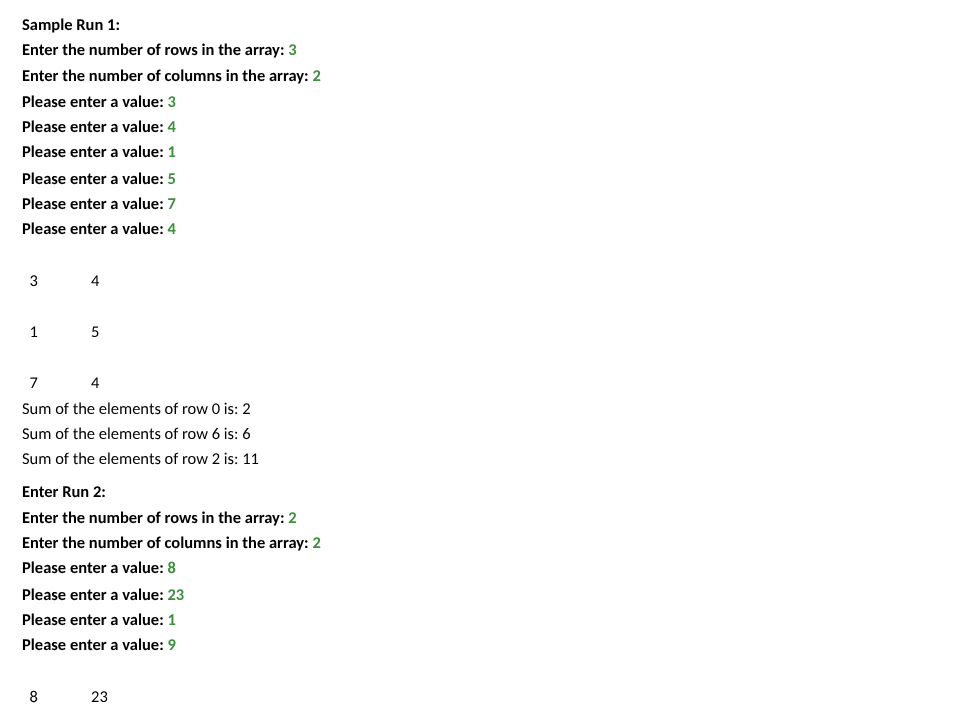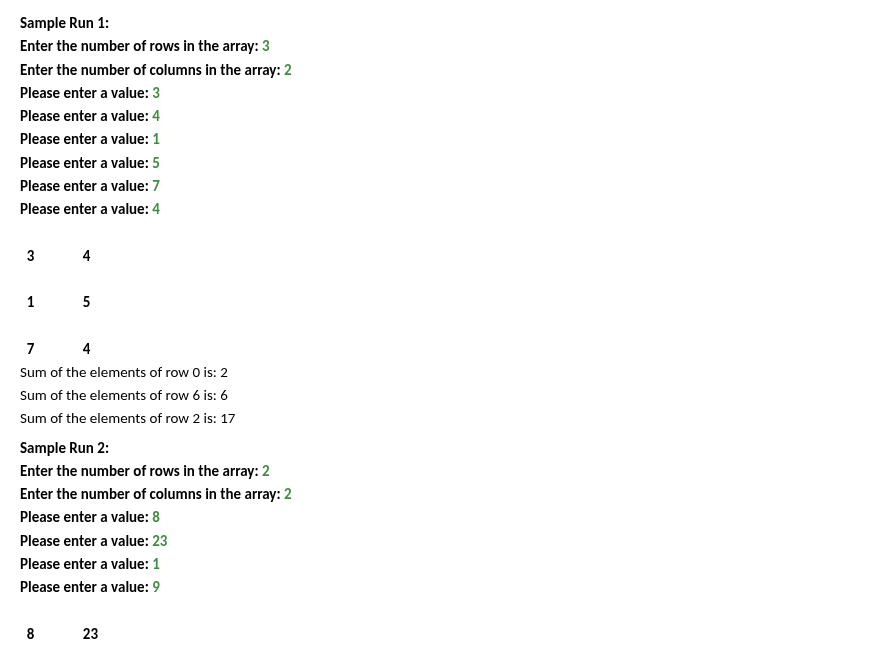--- a/index.html
+++ b/index.html
@@ -24,21 +24,21 @@
     }
     .prompt {
       font-weight: bold;
       color: #000000;
     }
     .input-val {
       font-weight: bold;
       color: #3f8f3f;
     }
     .matrix-row {
-      font-weight: bold;
+      font-weight: normal;
       white-space: pre;
     }
     .col2 {
       display: inline-block;
       width: 56px;
     }
     .gap {
       height: 6px;
     }
   </style>
@@ -79,25 +79,25 @@
 </div>
 <div class="line matrix-row">
   <span class="col2">1</span><span>5</span>
 </div>
 <div class="line matrix-row">
   <span class="col2">7</span><span>4</span>
 </div>
 
 <div class="line">Sum of the elements of row 0 is: 2</div>
 <div class="line">Sum of the elements of row 6 is: 6</div>
-<div class="line">Sum of the elements of row 2 is: 17</div>
+<div class="line">Sum of the elements of row 2 is: 11</div>
 
 <div class="gap"></div>
 
-<div class="line heading">Sample Run 2:</div>
+<div class="line heading">Enter Run 2:</div>
 
 <div class="line">
   <span class="prompt">Enter the number of rows in the array: </span><span class="input-val">2</span>
 </div>
 
 <div class="line">
   <span class="prompt">Enter the number of columns in the array: </span><span class="input-val">2</span>
 </div>
 
 <div class="line">

